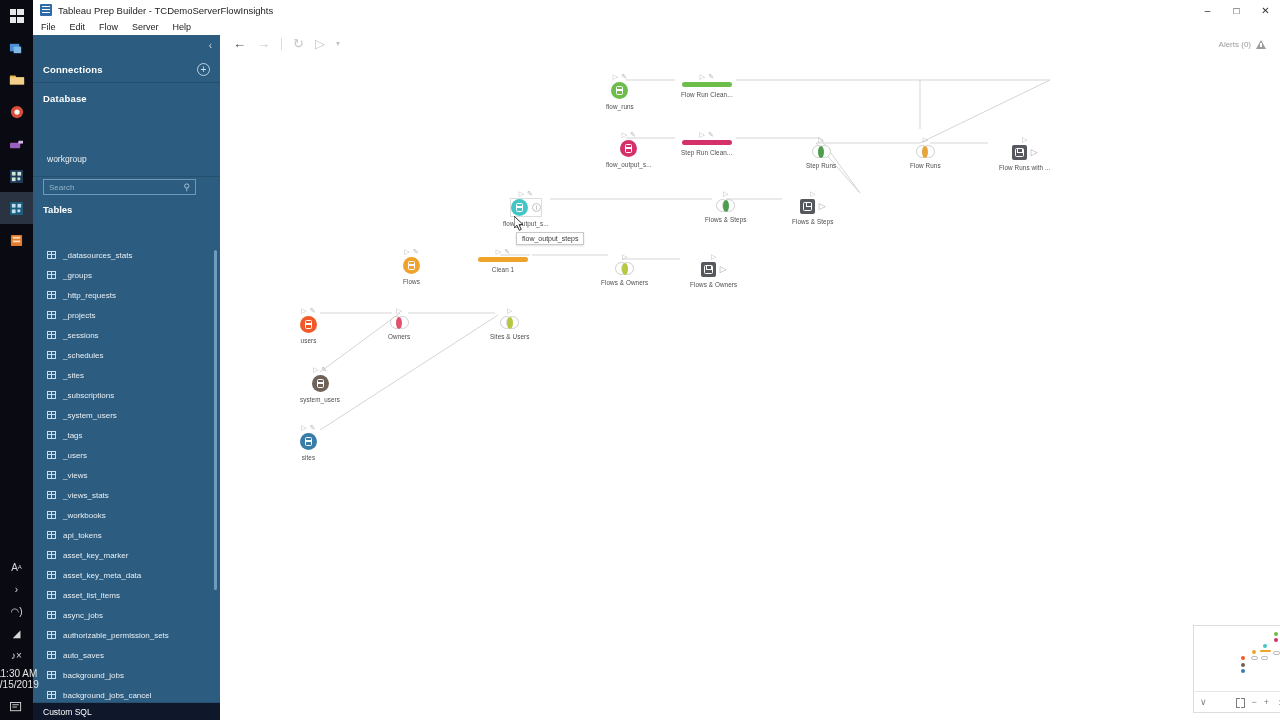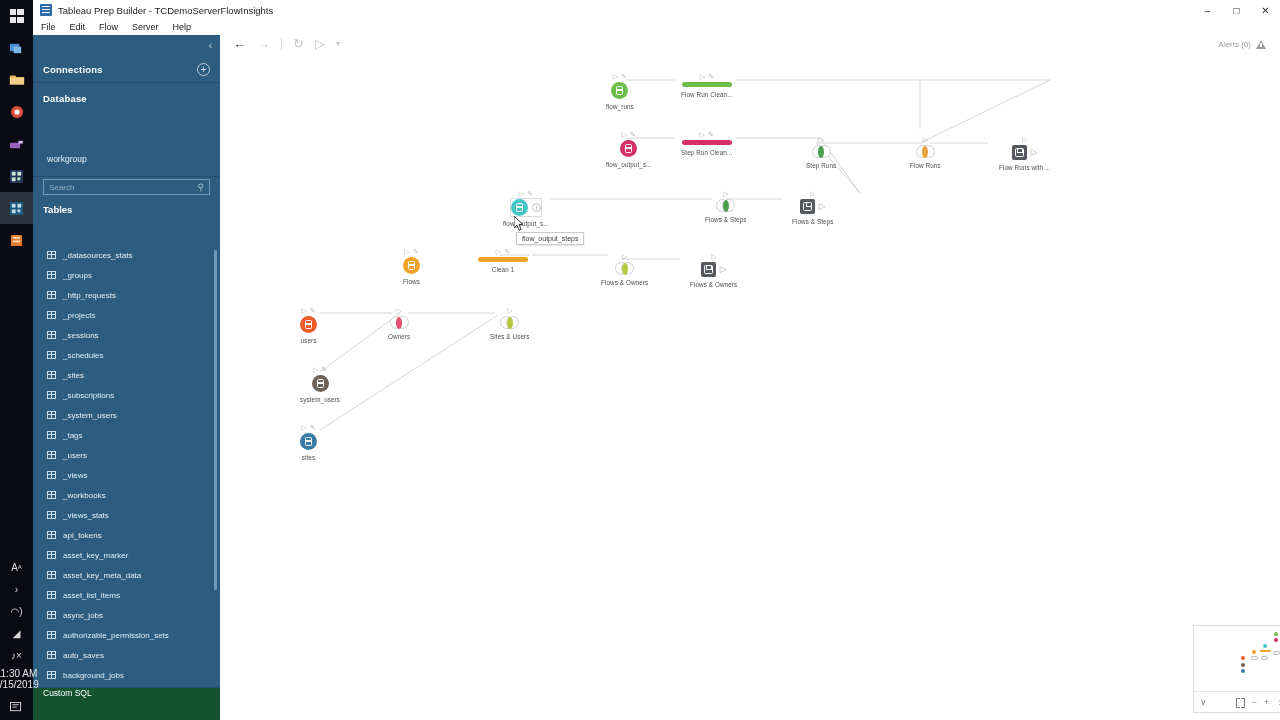--- a/index.html
+++ b/index.html
@@ -62,41 +62,41 @@
     display: flex; align-items: center; gap: 7px; padding: 5px 10px; background: #25506f; height: 22px;
   }
   .db-cyl { width: 9px; height: 11px; position: relative; flex: 0 0 auto; }
   .db-cyl i, .db-cyl::before, .db-cyl::after { position: absolute; left: 0; width: 9px; }
   .db-cyl::before { content: ""; top: 0; height: 11px; border: 1px solid #cfdfe9; border-radius: 2px; }
   .db-cyl::after { content: ""; top: 4.5px; height: 1px; background: #cfdfe9; }
   .conn-name { font-size: 8.5px; color: #ffffff; line-height: 10px; }
   .conn-sub { font-size: 6.5px; color: #9fc0d6; line-height: 8px; }
   .pane-div { height: 1px; background: #24506e; margin: 2px 0; }
   .db-name { font-size: 8.5px; color: #eaf1f6; padding: 2px 10px 10px 14px; margin-top: 44px; }
-  .search-wrap { padding: 0 10px 0 10px; }
+  .search-wrap { padding: 0 24px 0 10px; }
   .search-box {
     height: 16px; border: 1px solid #6d9ab8; background: transparent; display: flex; align-items: center;
     padding: 0 5px;
   }
   .search-box input {
     flex: 1; background: transparent; border: 0; outline: 0; color: #dbe8f0; font-size: 8px;
     font-family: "Liberation Sans", sans-serif;
   }
   .search-box input::placeholder { color: #93b4c9; }
   .search-ico { font-size: 9px; color: #a9c6d8; }
   .tables-hdr { font-size: 9.5px; font-weight: bold; color: #fff; padding: 9px 10px 4px 10px; }
   .tables-list { position: absolute; left: 0; top: 210px; width: 187px; height: 487px; overflow: hidden; }
   .tbl-row { display: flex; align-items: center; gap: 7px; height: 20px; padding-left: 14px; }
   .grid-ico { width: 9px; height: 8px; border: 1px solid #cddfea; position: relative; flex: 0 0 auto; }
   .grid-ico::before { content: ""; position: absolute; left: 0; top: 2px; width: 7px; height: 1px; background: #cddfea; }
   .grid-ico::after { content: ""; position: absolute; left: 2.5px; top: 0; width: 1px; height: 6px; background: #cddfea; }
   .tbl-name { font-size: 8px; color: #e7eff5; }
   .pane-scroll { position: absolute; right: 3px; top: 215px; width: 3px; height: 340px; background: #6f9cbb; border-radius: 2px; }
-  .custom-sql { position: absolute; left: 0; bottom: 0; width: 187px; height: 33px; background: #14532d;
-    border-top: 1px solid #27516f; display: flex; align-items: flex-start; padding-left: 10px; }
+  .custom-sql { position: absolute; left: 0; bottom: 0; width: 187px; height: 18px; background: #0f172a;
+    border-top: 1px solid #27516f; display: flex; align-items: center; padding-left: 10px; }
   .custom-sql span { font-size: 8.5px; color: #ffffff; }
 
   
   .toolbar { position: absolute; left: 187px; top: 35px; width: 1060px; height: 18px;
              background: #fff; display: flex; align-items: center; padding-left: 13px; gap: 11px; }
   .tb-btn { font-size: 13px; color: #4b4b4b; line-height: 14px; }
   .tb-btn.dim { color: #c6c6c6; }
   .tb-sep { width: 1px; height: 12px; background: #dcdcdc; }
   .alerts { margin-left: auto; margin-right: 14px; display: flex; align-items: center; gap: 5px; }
   .alerts-label { font-size: 8px; color: #9b9b9b; }
@@ -331,25 +331,25 @@
           <div class="tbl-row">
             <span class="grid-ico"></span>
             <span class="tbl-name">_users</span>
           </div>
           <div class="tbl-row">
             <span class="grid-ico"></span>
             <span class="tbl-name">_views</span>
           </div>
           <div class="tbl-row">
             <span class="grid-ico"></span>
+            <span class="tbl-name">_views_stats</span>
+          </div>
+          <div class="tbl-row">
+            <span class="grid-ico"></span>
             <span class="tbl-name">_workbooks</span>
-          </div>
-          <div class="tbl-row">
-            <span class="grid-ico"></span>
-            <span class="tbl-name">_views_stats</span>
           </div>
           <div class="tbl-row">
             <span class="grid-ico"></span>
             <span class="tbl-name">api_tokens</span>
           </div>
           <div class="tbl-row">
             <span class="grid-ico"></span>
             <span class="tbl-name">asset_key_marker</span>
           </div>
           <div class="tbl-row">

